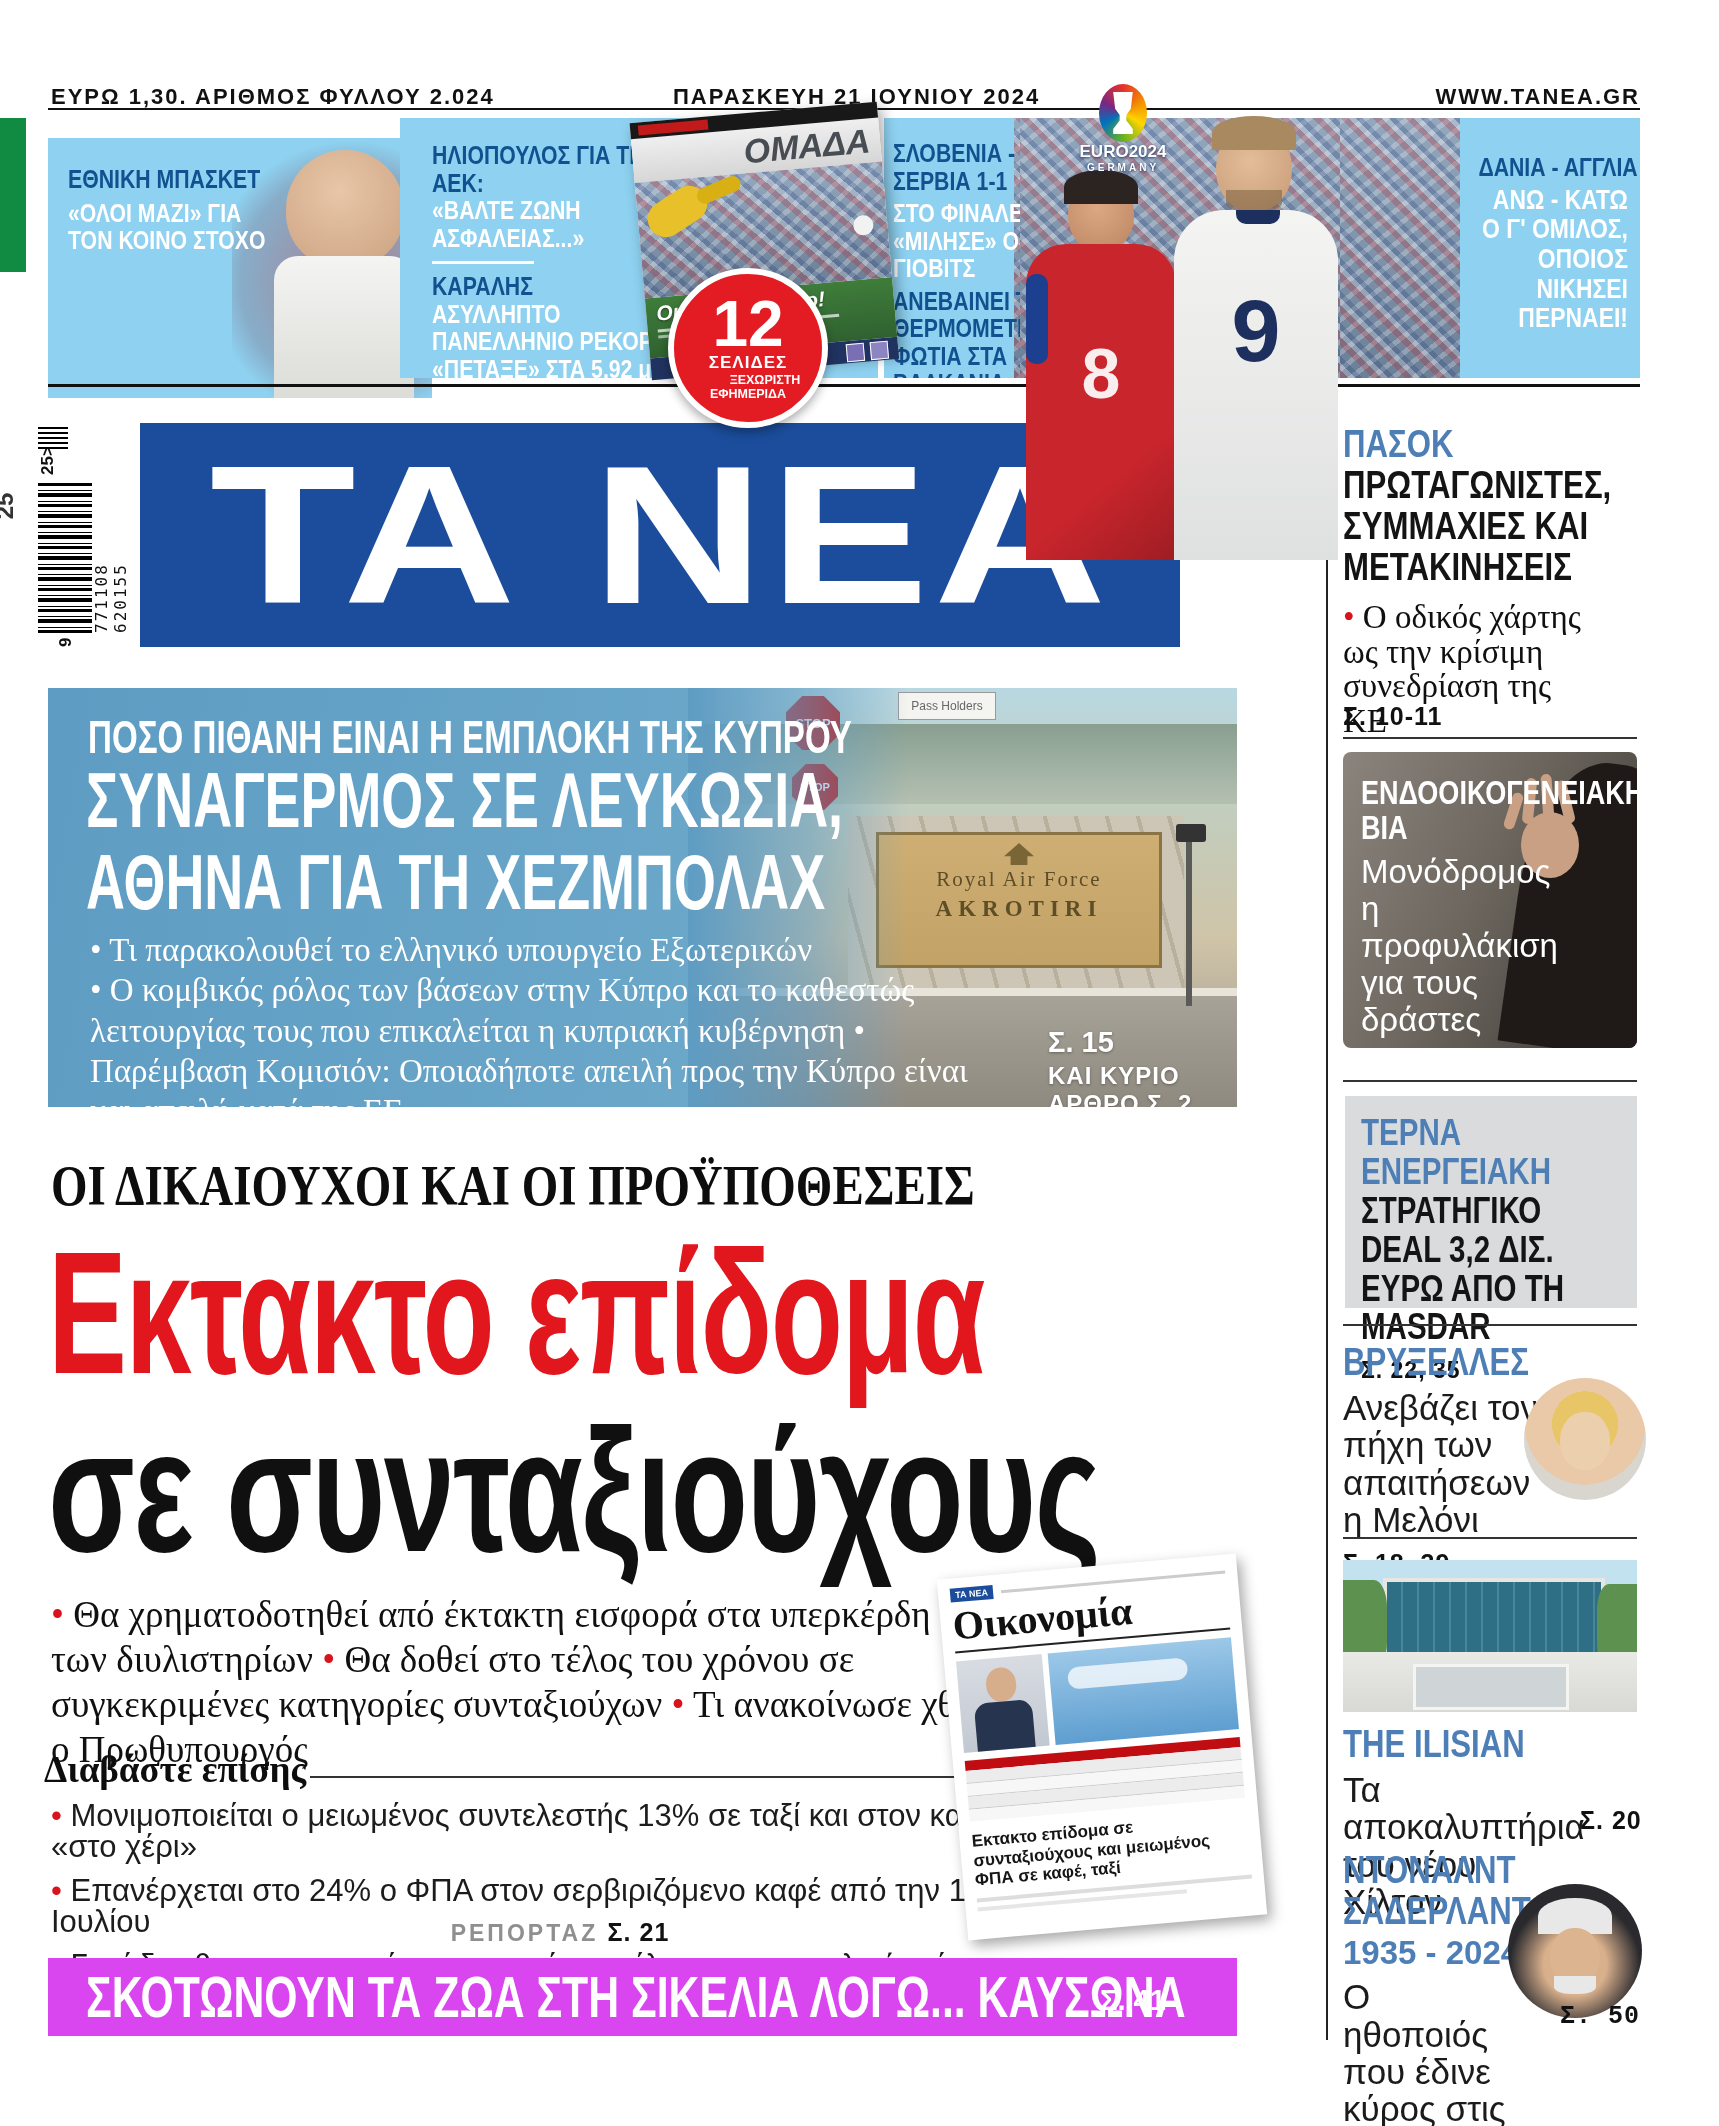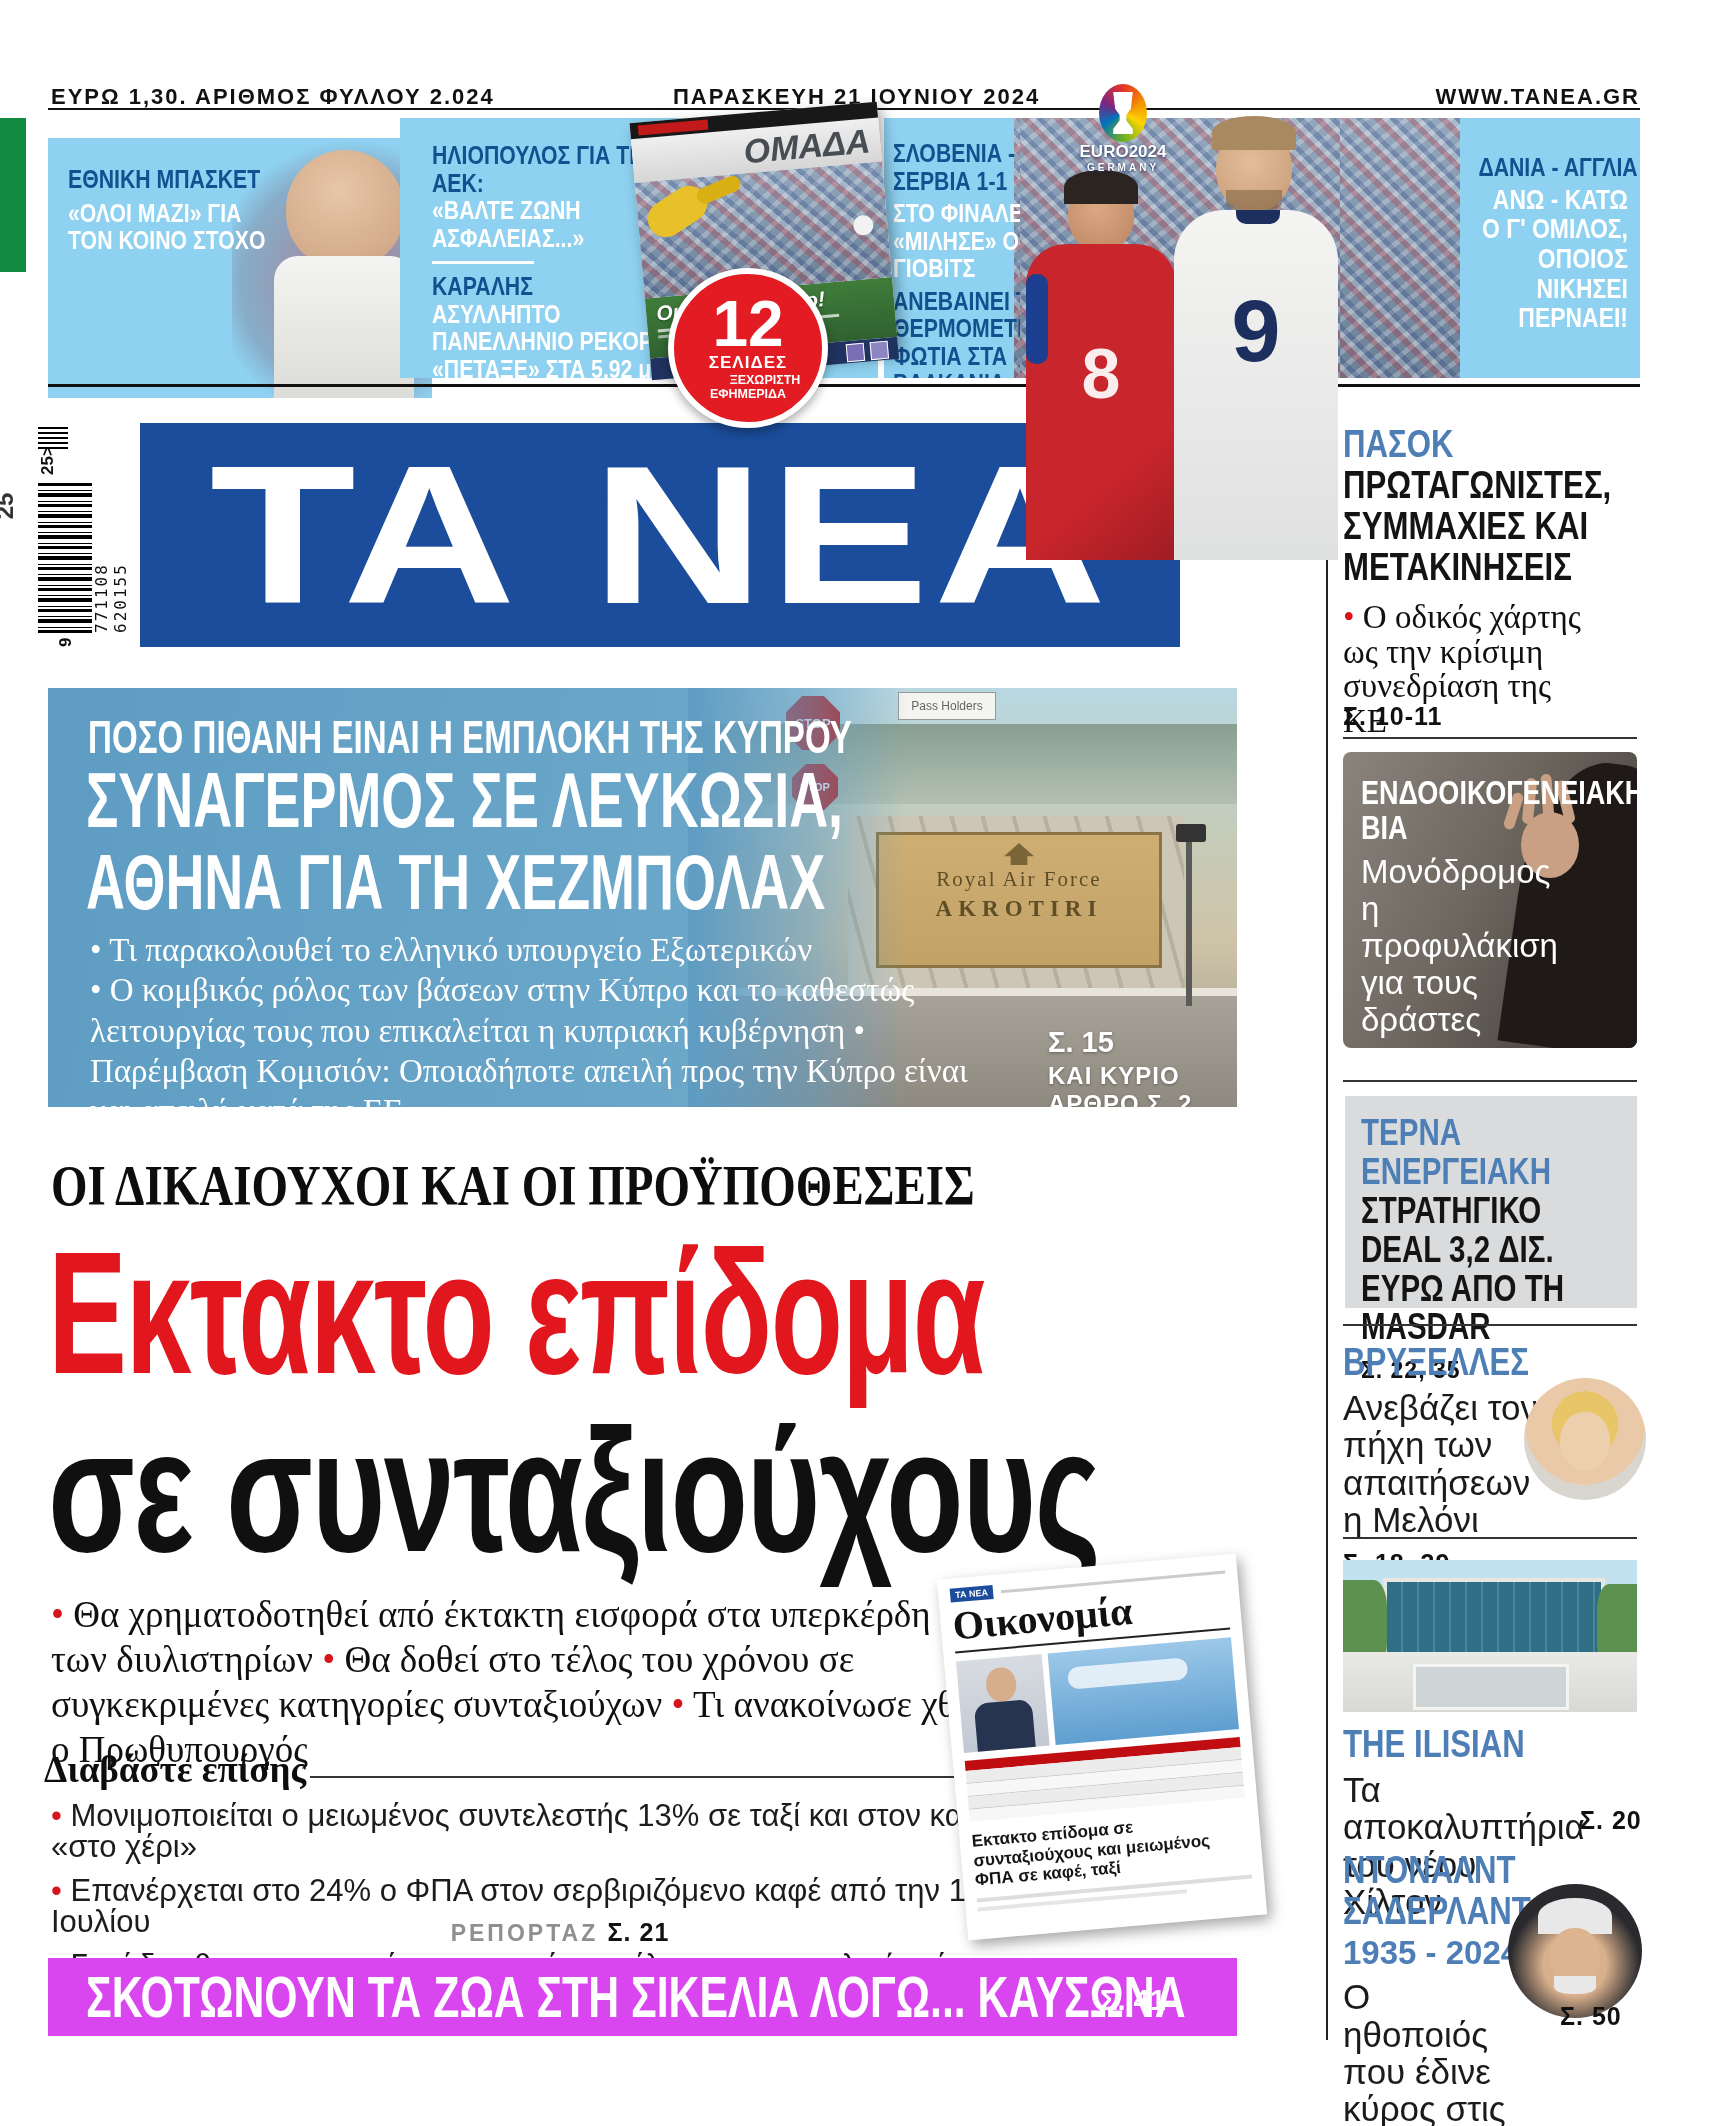--- a/index.html
+++ b/index.html
@@ -362,15 +362,15 @@
   <div class="abs" style="left:1343px;top:1850px;width:294px;">
     <div class="sbx sb-kick">ΝΤΟΝΑΛΝΤ ΣΑΔΕΡΛΑΝΤ</div>
     <div style="color:#4d7fb6;font-weight:700;font-size:33px;margin-top:2px;">1935 - 2024</div>
     <div class="sb-text" style="width:170px;margin-top:6px;">Ο ηθοποιός που έδινε κύρος στις ταινίες</div>
   </div>
   <div class="abs circle-photo" style="left:1508px;top:1884px;width:134px;height:134px;background:radial-gradient(circle at 50% 60%,#d9b08c 0 30%,#2a2a2e 62%);">
     <div style="position:absolute;left:30px;top:14px;width:74px;height:36px;border-radius:50% 50% 0 0;background:#e8e8e8;"></div>
     <div style="position:absolute;left:42px;top:44px;width:50px;height:58px;border-radius:48%;background:#dcb490;"></div>
     <div style="position:absolute;left:46px;top:92px;width:42px;height:18px;border-radius:0 0 40% 40%;background:#e8e8e8;"></div>
   </div>
-  <div class="abs sb-ref" style="left:1560px;top:2002px;z-index:3;">Σ. 50</div>
+  <div class="abs sb-ref" style="left:1560px;top:2002px;z-index:3;font-family:Liberation Mono, monospace;">Σ. 50</div>
 
 </div>
 
 </body></html>

